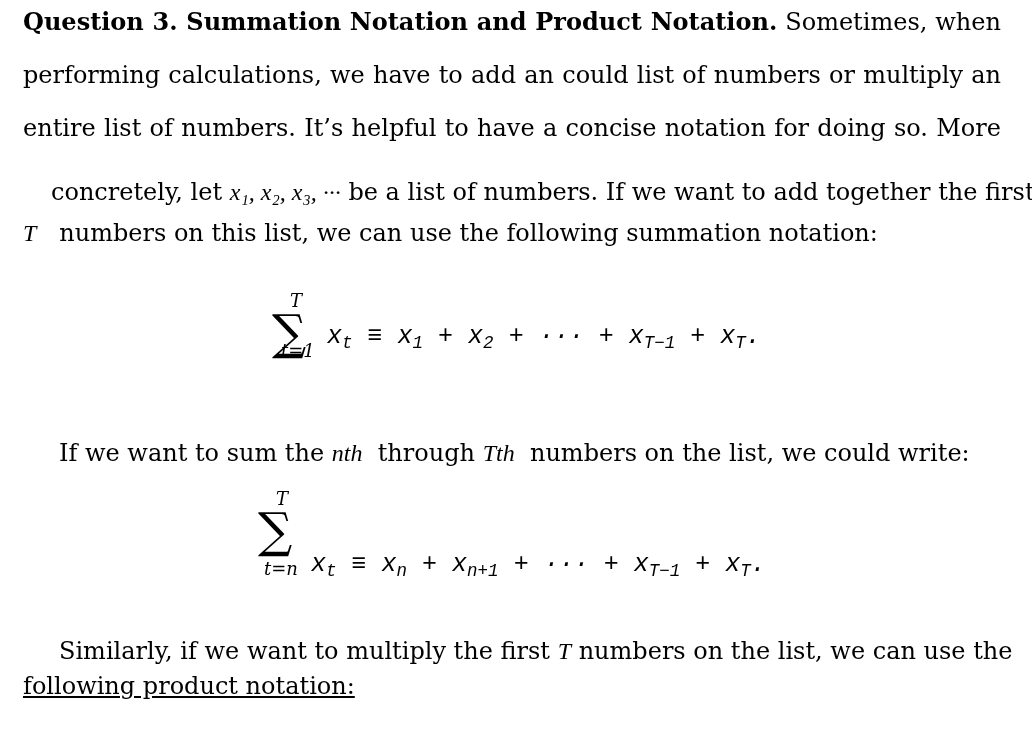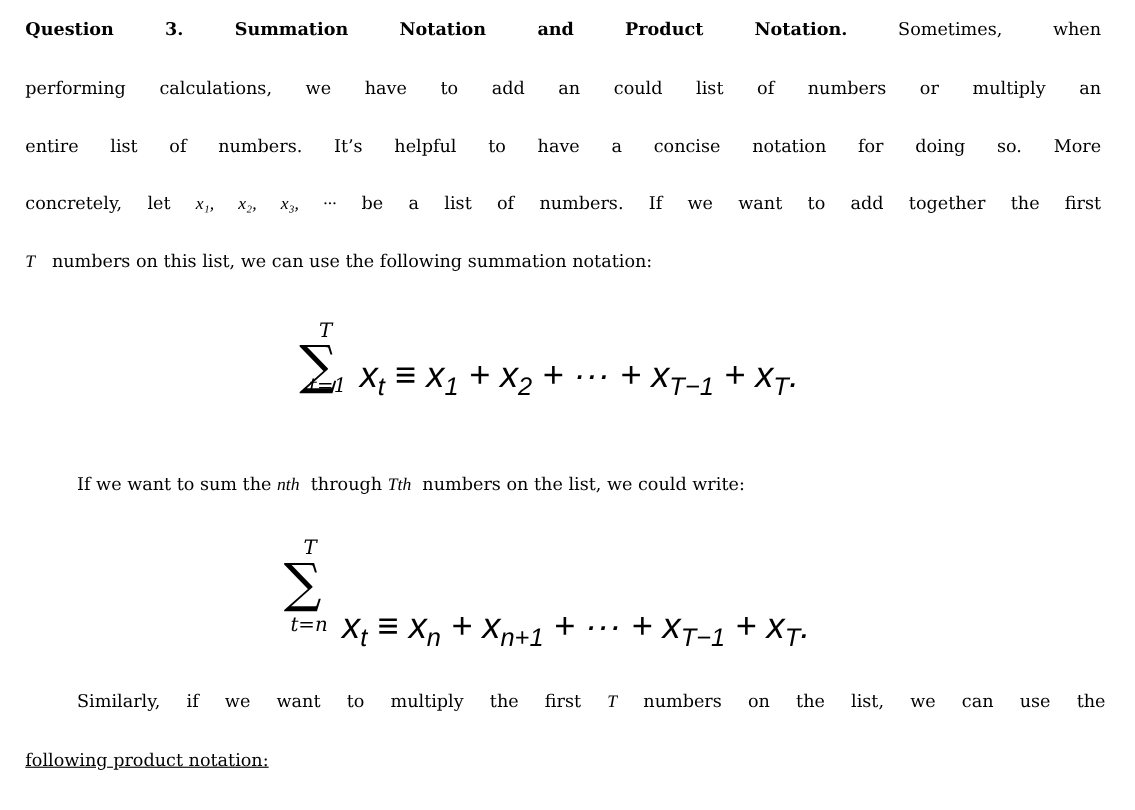--- a/index.html
+++ b/index.html
@@ -1,35 +1,35 @@
 <!DOCTYPE html>
 <html><head>
 <meta charset="utf-8">
 <style>
   html, body { margin:0; padding:0; background:#ffffff; }
   body { width:1032px; height:736px; overflow:hidden; position:relative;
          font-family:"DejaVu Serif","Liberation Serif",serif; color:#000; }
-  .line { position:absolute; left:23px; width:978px; font-size:16px;
-          line-height:40px; white-space:nowrap; }
+  .line { position:absolute; left:23px; width:978px; font-size:24px;
+          line-height:30px; white-space:nowrap; }
   .just { text-align:justify; text-align-last:justify; }
-  .indent { left:70px; width:935px; }
+  .indent { left:59px; width:935px;margin-top:18px; }
   b { font-weight:bold; }
   .m { font-style:italic; font-family:"Liberation Serif",serif; }
-  .eq { position:absolute; font-family:Liberation Sans, sans-serif; font-size:33px; }
+  .eq { position:absolute; font-family:Liberation Mono, monospace; font-size:25px; }
   .sig { position:absolute; font-size:48px; line-height:48px; }
   .lim { position:absolute; font-size:18px; font-style:italic; }
   sub { font-size:0.7em; vertical-align:-0.3em; }
 </style>
 </head>
 <body>
 
 <div class="line just" style="top:7px;"><b>Question 3. Summation Notation and Product Notation.</b> <span>Sometimes, when</span></div>
 <div class="line just" style="top:60px;">performing calculations, we have to add an could list of numbers or multiply an</div>
 <div class="line just" style="top:113px;">entire list of numbers. It’s helpful to have a concise notation for doing so. More</div>
-<div class="line just" style="top:165px;"><span>concretely, let</span> <span class="m">x₁, x₂, x₃, ···</span> <span>be a list of numbers. If we want to add together the first</span></div>
+<div class="line just" style="top:177px;margin-left:28px;"><span>concretely, let</span> <span class="m">x₁, x₂, x₃, ···</span> <span>be a list of numbers. If we want to add together the first</span></div>
 <div class="line" style="top:218px;"><span class="m">T</span>&nbsp;&nbsp; <span>numbers on this list, we can use the following summation notation:</span></div>
 
 <div>
   <div class="lim" style="left:290px;top:290px;">T</div>
   <div class="sig" style="left:272px;top:308px;">∑</div>
   <div class="lim" style="left:281px;top:340px;">t=1</div>
   <div class="eq m" style="left:327px;top:322px;">x<sub>t</sub> <span style="font-style:normal">≡</span> x<sub>1</sub> + x<sub>2</sub> + ··· + x<sub>T−1</sub> + x<sub>T</sub>.</div>
 </div>
 
 <div class="line indent" style="top:420px;"><span>If we want to sum the</span> <span class="m">nth</span>&nbsp; <span>through</span> <span class="m">Tth</span>&nbsp; <span>numbers on the list, we could write:</span></div>

